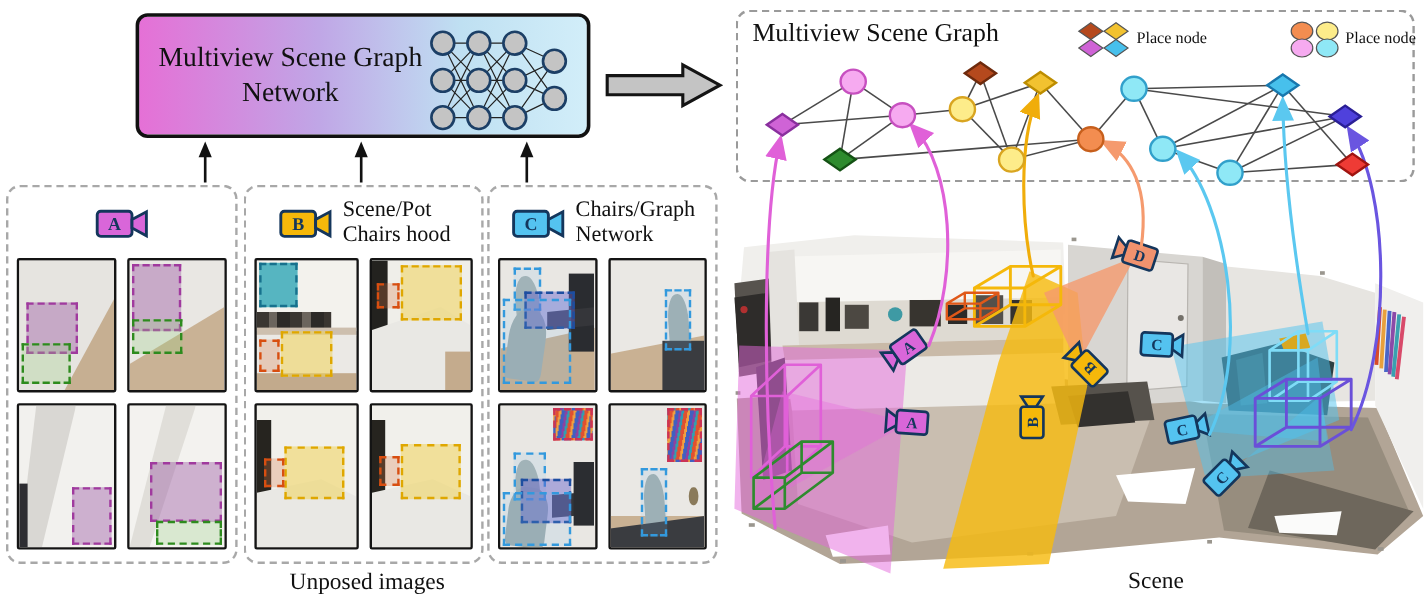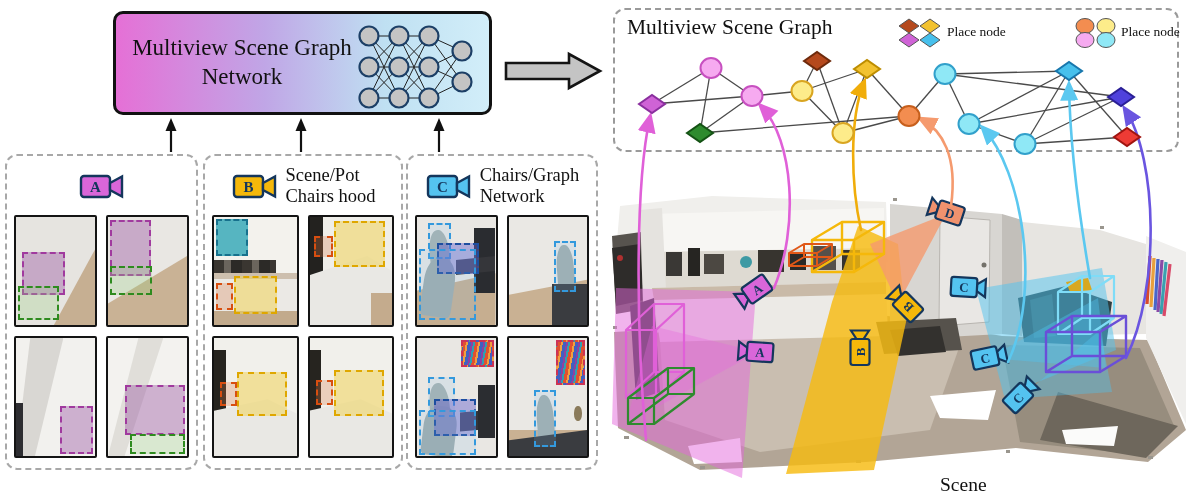--- a/index.html
+++ b/index.html
@@ -225,20 +225,21 @@
         <div style="left:0;top:78%;width:100%;height:22%;background:#c9b193;"></div>
         <div style="left:36%;top:48%;width:22%;height:44%;background:#a3afac;border-radius:45% 45% 12% 12%;transform:rotate(-4deg);"></div>
         <div style="left:0;top:78%;width:100%;height:22%;background:#3a3c40;clip-path:polygon(0 40%,100% 0,100% 100%,0 100%);"></div>
         <div style="left:84%;top:58%;width:9%;height:12%;background:#8a7a5a;border-radius:50%;"></div>
         <div class="bbox bb-paint" style="left:61%;top:2%;width:37%;height:38%;"></div>
         <div class="bbox bb-chair" style="left:33%;top:44%;width:27%;height:48%;"></div>
       </div>
     </div>
   </div>
 
+  <div class="caption" style="left:228px;top:475px;width:156px;text-align:center;">Unposed images</div>
 
   <div class="graph-panel"></div>
   <div class="graph-title">Multiview Scene Graph</div>
   <svg class="legend-swatch" id="legend-obj" style="left:896px;" width="46" height="32">
       <path d="M 3,9 L 13,2 L 23,9 L 13,16 Z" fill="#b5491d" stroke="#555" stroke-width="1"></path>
       <path d="M 24,9 L 34,2 L 44,9 L 34,16 Z" fill="#f2c230" stroke="#555" stroke-width="1"></path>
       <path d="M 3,23 L 13,16 L 23,23 L 13,30 Z" fill="#cf63d6" stroke="#555" stroke-width="1"></path>
       <path d="M 24,23 L 34,16 L 44,23 L 34,30 Z" fill="#47c0ec" stroke="#555" stroke-width="1"></path>
     </svg>
   <div class="legend-label" style="left:947px;">Place node</div>

